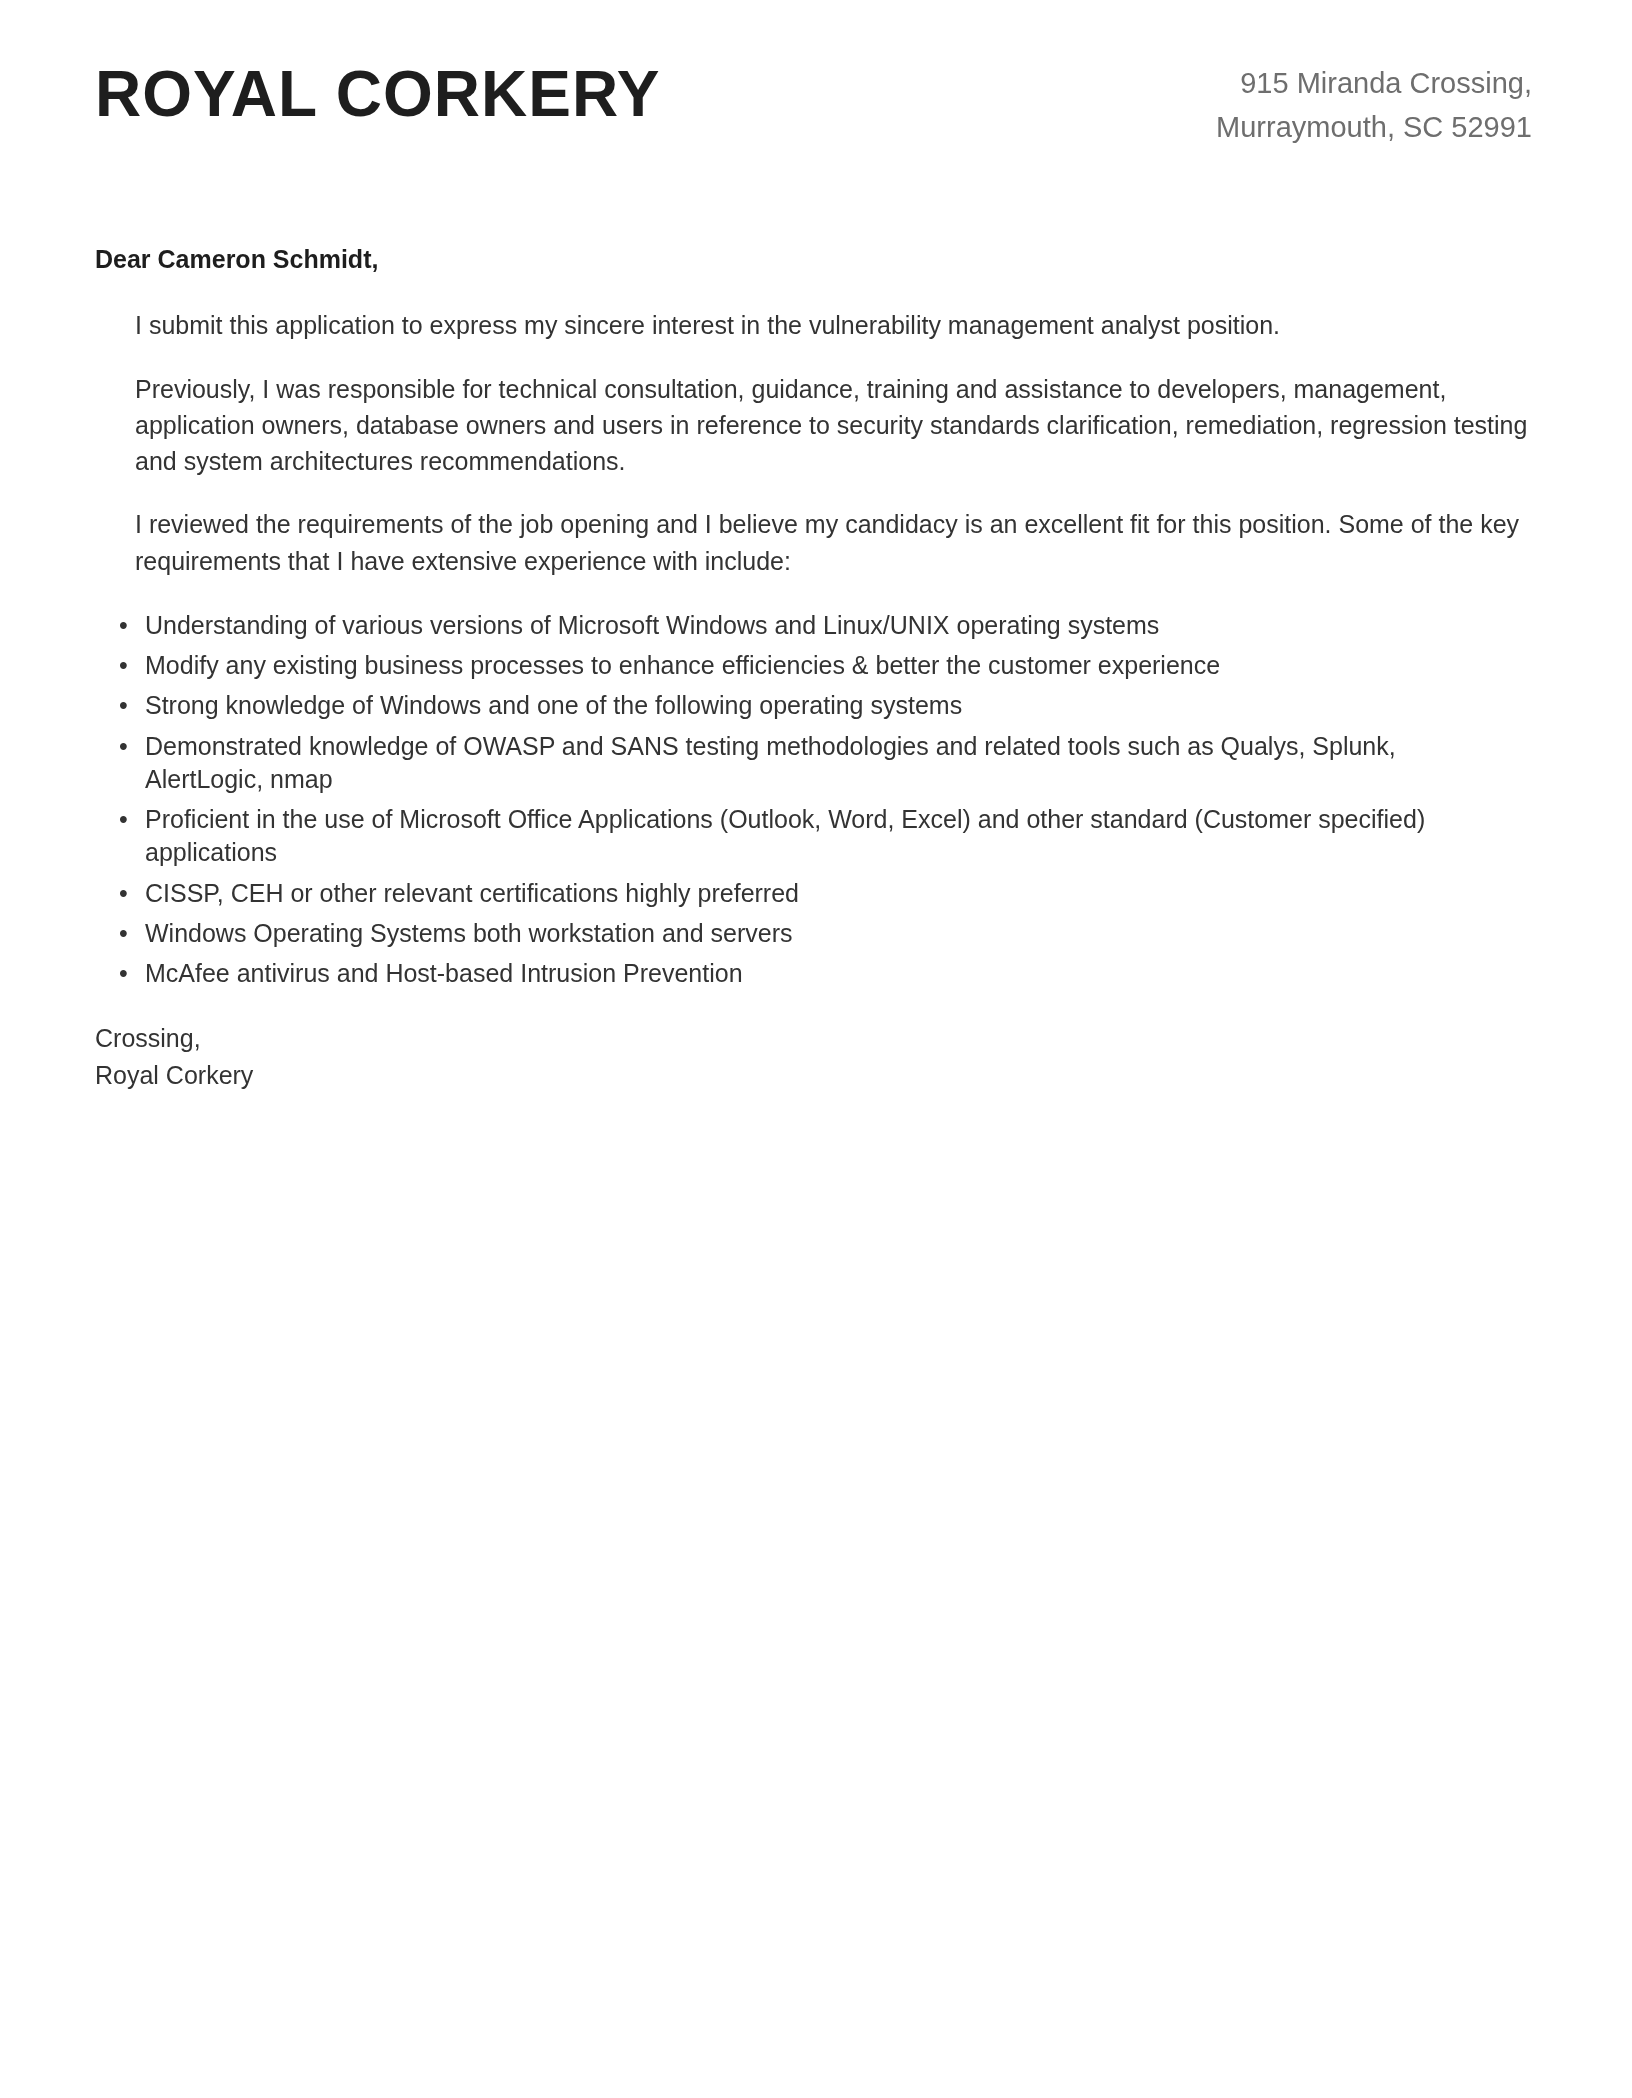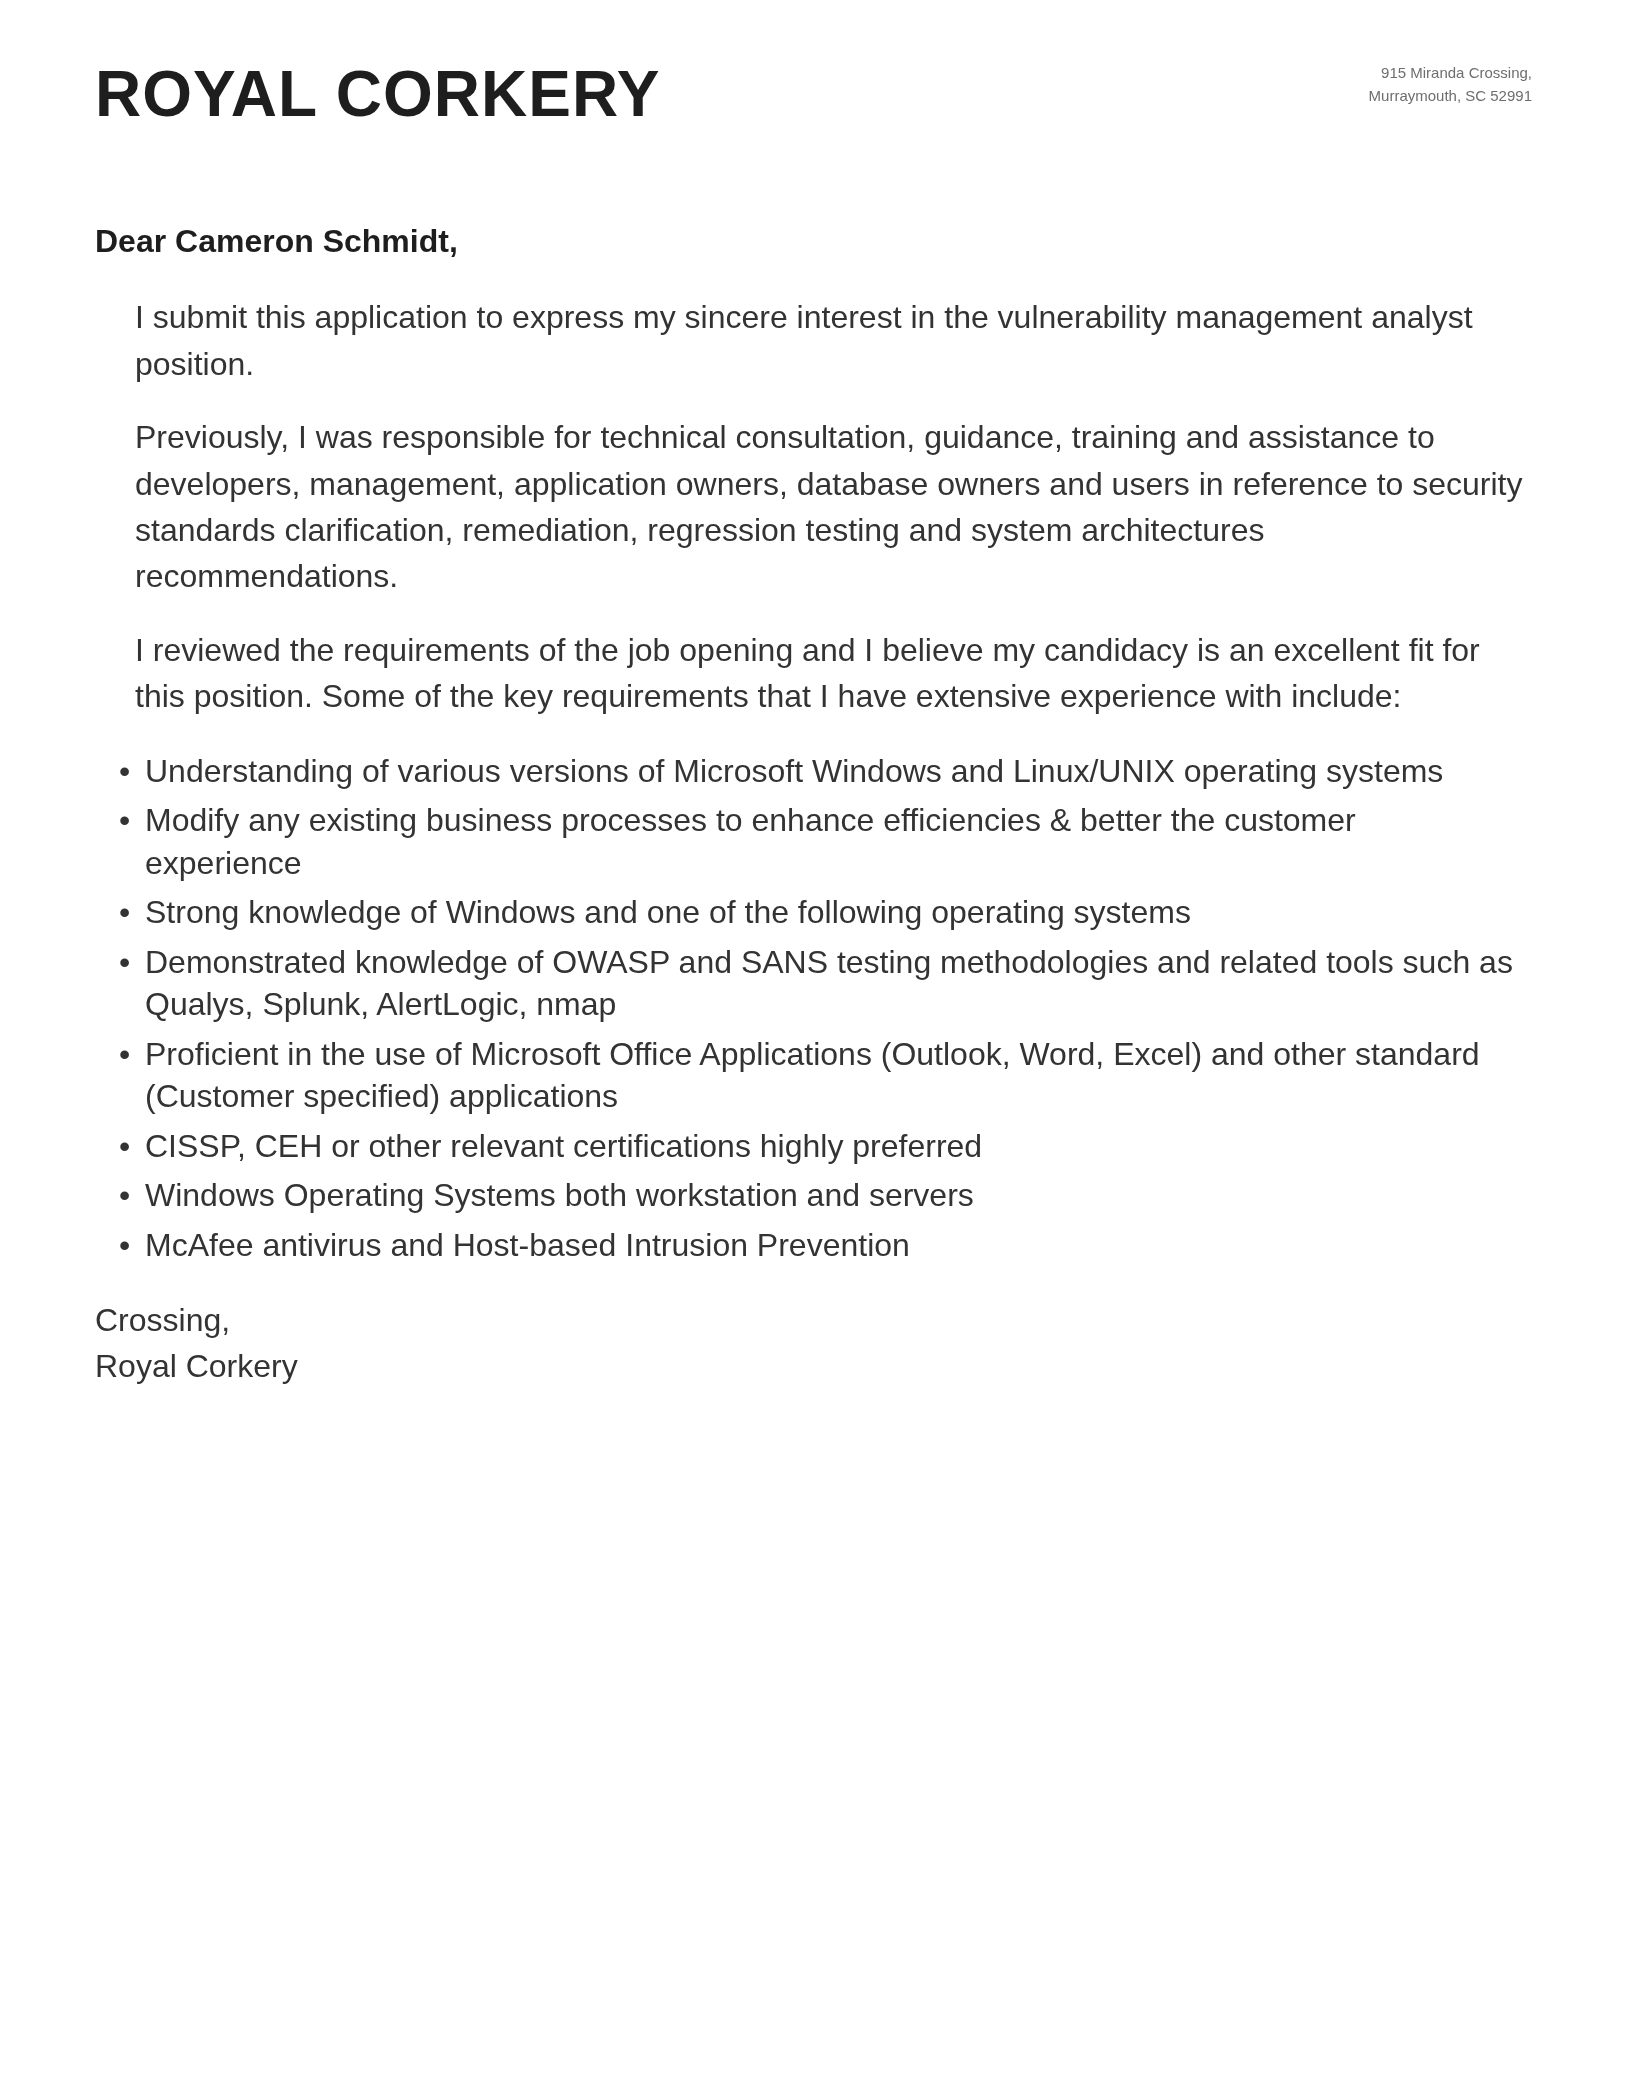--- a/index.html
+++ b/index.html
@@ -26,27 +26,27 @@
     font-size: 64px;
     font-weight: 600;
     letter-spacing: 1px;
     color: #1e1e1e;
     line-height: 1.0;
     padding-top: 6px;
   }
   .address {
     text-align: right;
     color: #6e6e6e;
-    font-size: 15px;
+    font-size: 29px;
     line-height: 1.5;
     padding-top: 6px;
   }
   .body {
     margin-top: 92px;
-    font-size: 32px;
+    font-size: 25px;
     line-height: 1.45;
     color: #333333;
   }
   .salutation {
     font-weight: 700;
     color: #1e1e1e;
     margin-bottom: 30px;
   }
   .para {
     margin-bottom: 27px;

